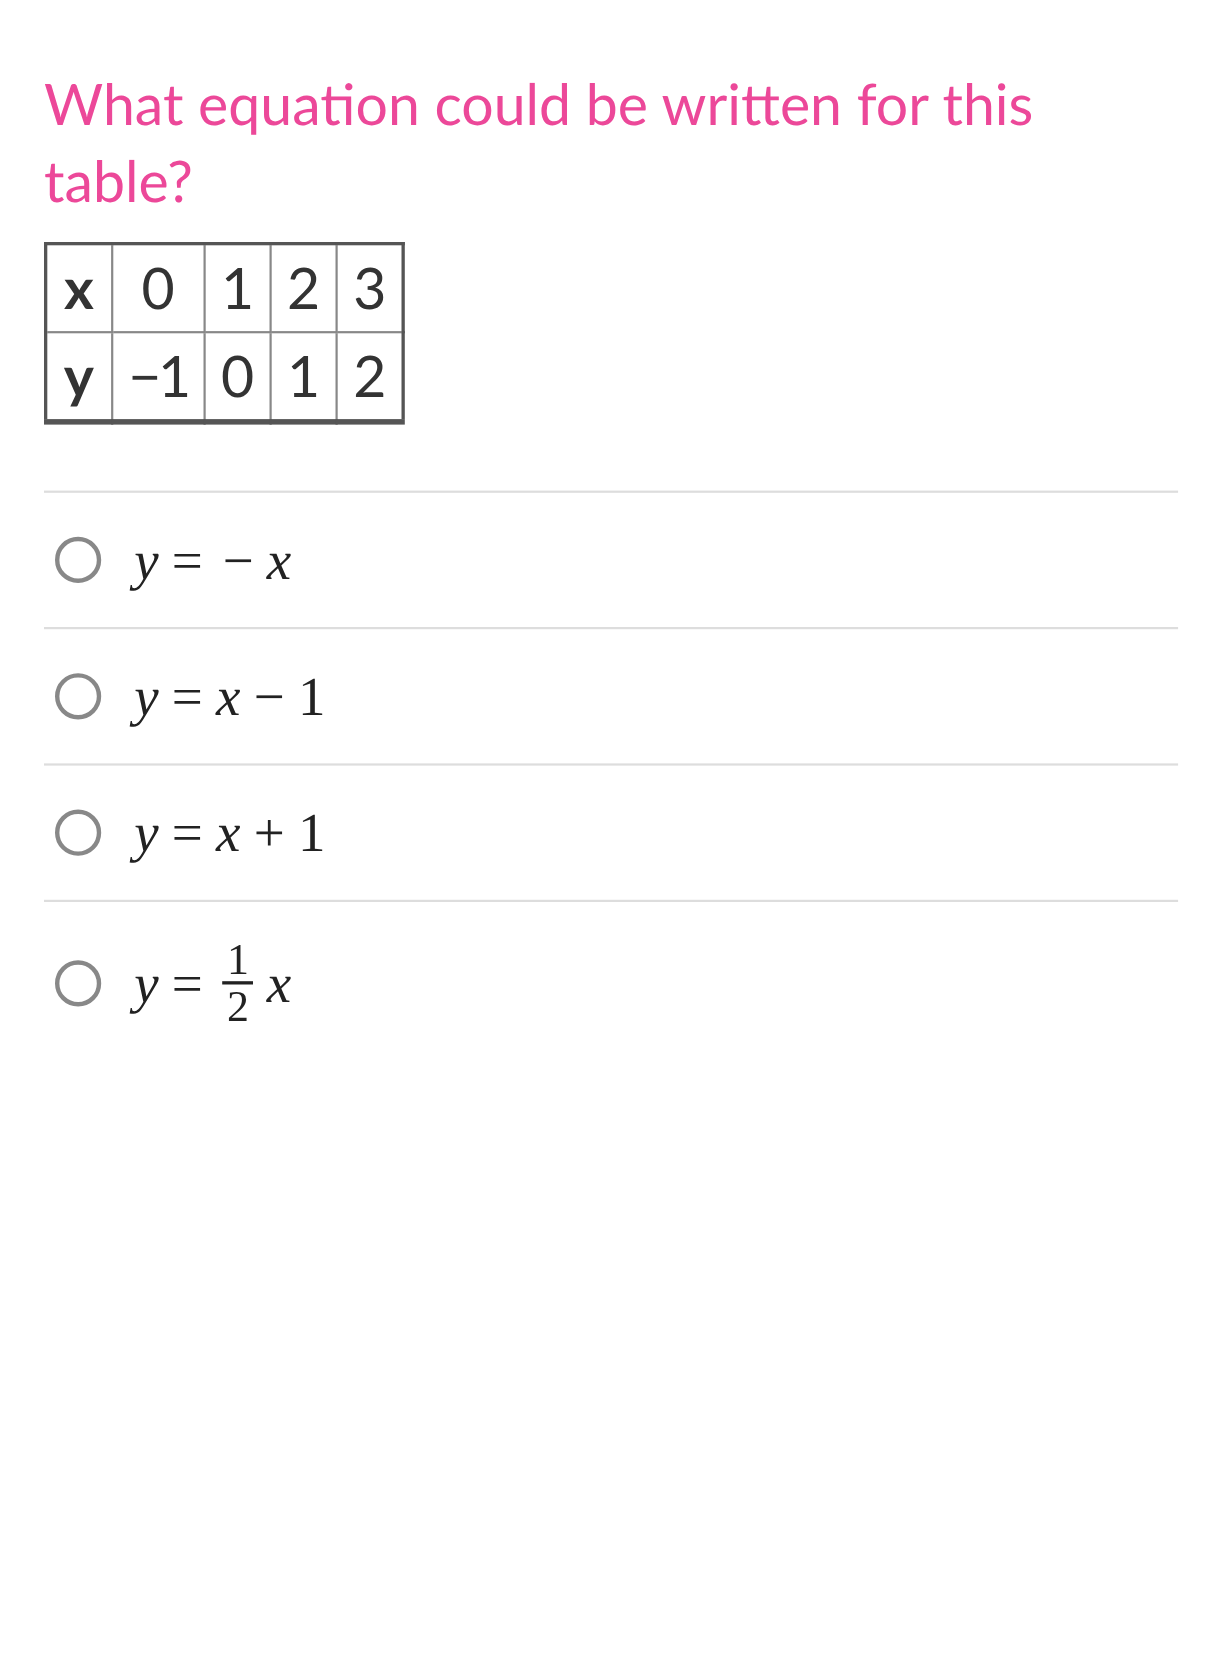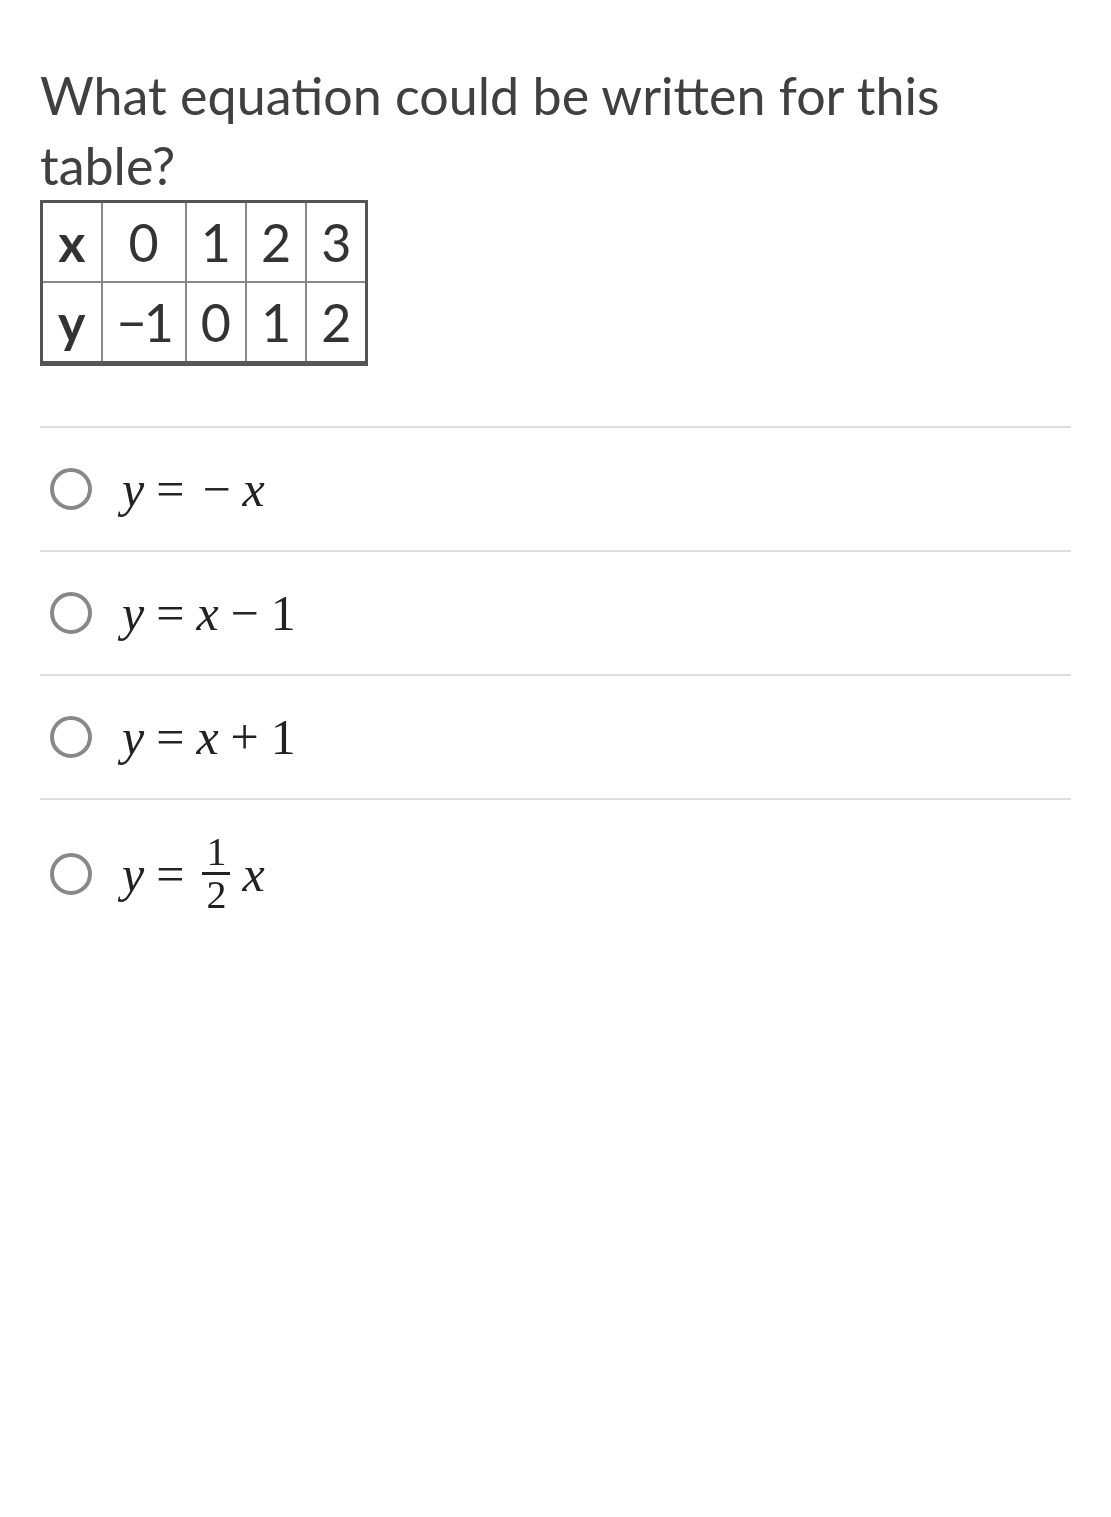--- a/index.html
+++ b/index.html
@@ -6,21 +6,22 @@
     body {
       font-family: 'Lato', 'Helvetica Neue', Arial, sans-serif;
       background: #ffffff;
       padding: 60px 40px;
       width: 1111px;
       color: #2d3b45;
     }
     .question-text {
       font-size: 52px;
       line-height: 1.35;
-      color: #404040;
+      color: #ec4899;
+      margin-bottom: 20px;
       font-weight: 400;
     }
     .data-table {
       border-collapse: collapse;
       margin-bottom: 60px;
       border: 3px solid #555;
       border-bottom: 5px solid #555;
     }
     .data-table td {
       border: 2px solid #888;

